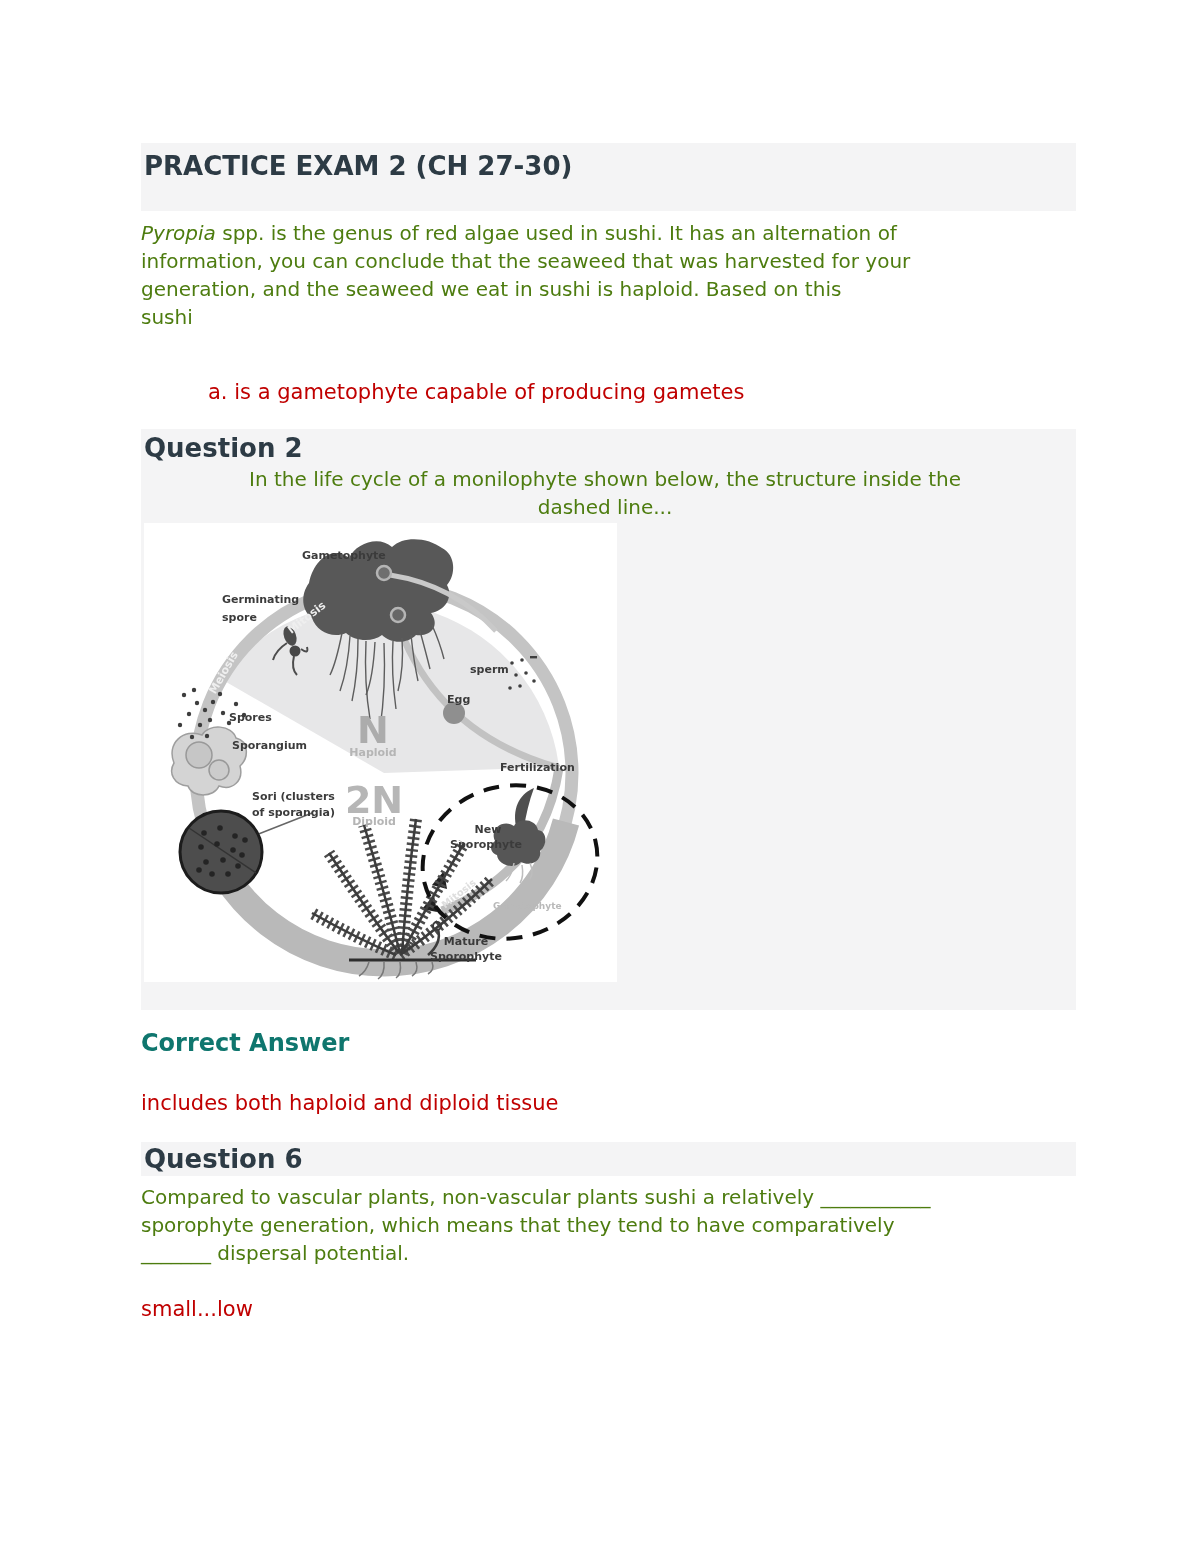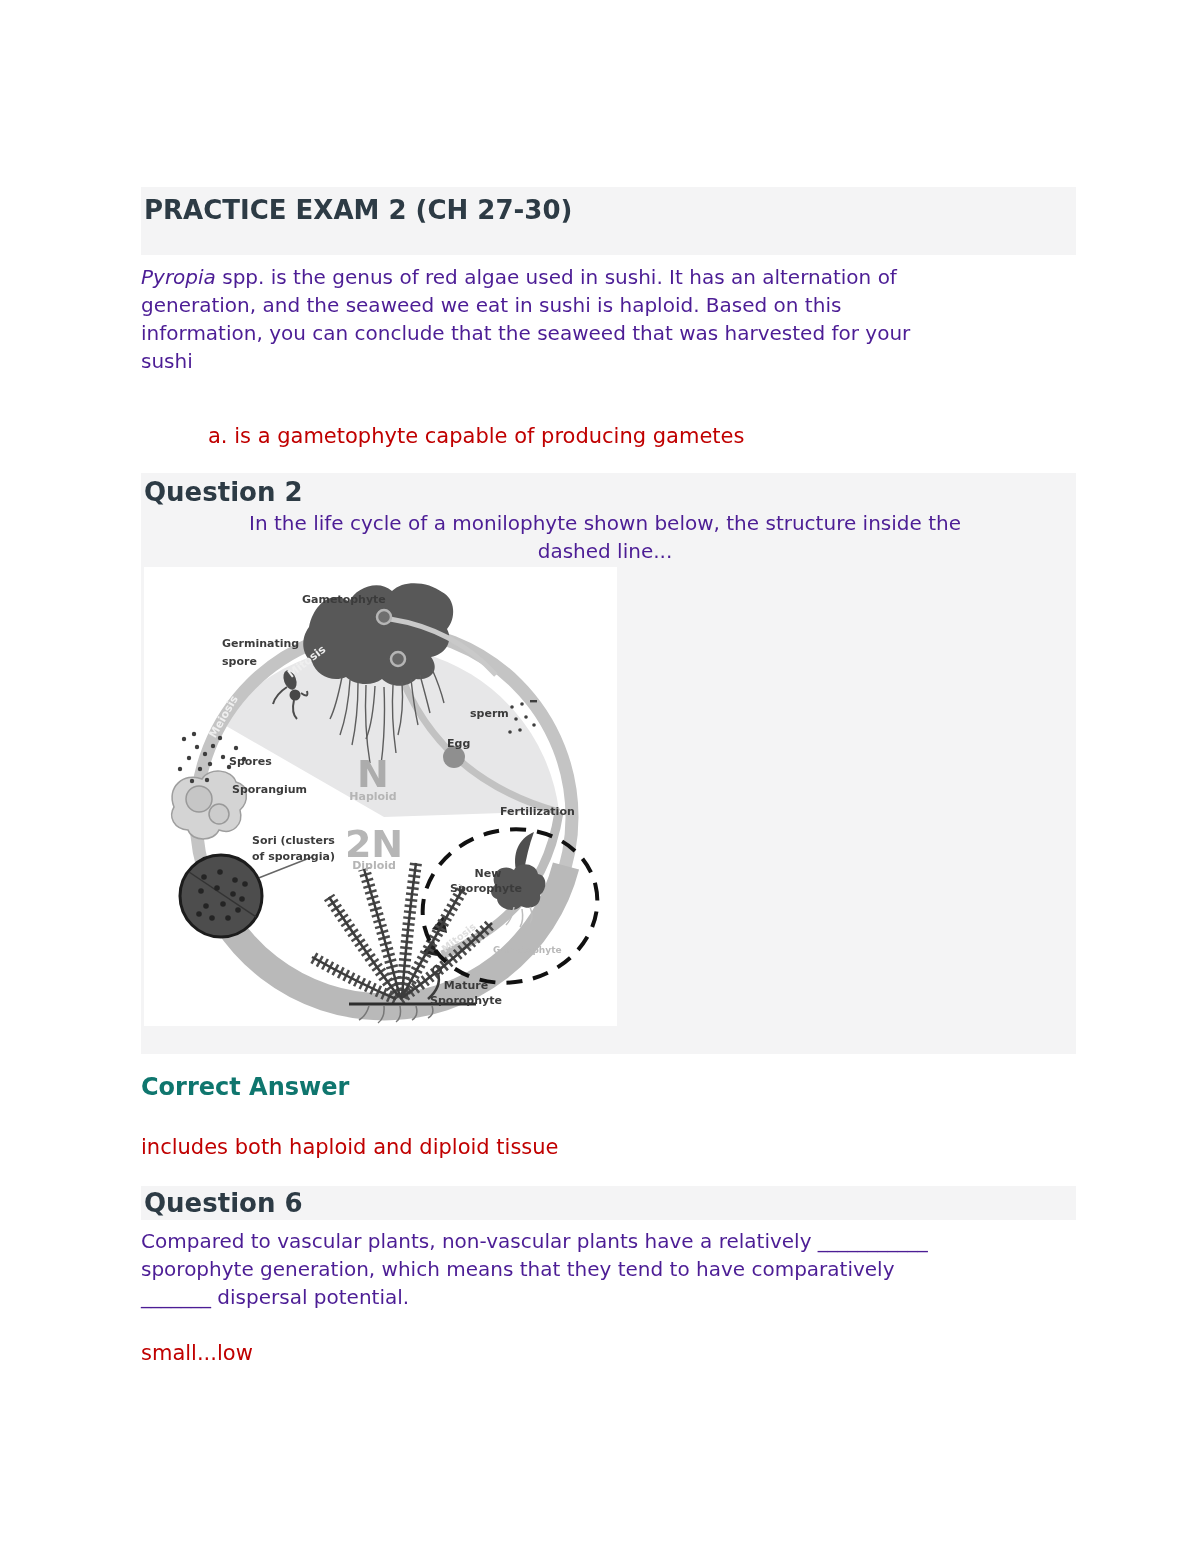--- a/index.html
+++ b/index.html
@@ -1,23 +1,23 @@
 <!DOCTYPE html>
 <html><head>
 <meta charset="utf-8">
 <style>
   html,body{margin:0;padding:0;background:#ffffff;}
   body{width:1200px;min-height:1553px;font-family:"DejaVu Sans",sans-serif;color:#2d3b45;}
   .page{padding:143px 124px 0 141px;box-sizing:border-box;width:1200px;}
-  .qbox{background:#f4f4f5;margin-top:44px;}
+  .qbox{background:#f4f4f5;}
   .box1{padding:8px 10px 30px 3px;}
   .doc-title{font-size:26px;font-weight:bold;line-height:30px;}
   .qheading{font-size:26px;font-weight:bold;line-height:30px;}
   .h-q1{margin-top:28px;line-height:34px;}
-  .bodytext{font-size:20px;line-height:28px;color:#4c1d95;}
+  .bodytext{font-size:20px;line-height:28px;color:#4d7c0f;}
   .bodytext .line{white-space:nowrap;}
   .q1-text{margin-top:8px;}
   .red{color:#c00000;font-size:21px;line-height:28px;white-space:nowrap;}
   .answer1{margin-top:47px;padding-left:67px;}
   .box2{margin-top:23px;padding:4px 10px 28px 3px;}
   .q2-text{margin-top:2px;text-align:center;}
   .diagram{margin-top:2px;width:473px;height:459px;background:#3b82f6;}
   .correct-answer{margin-top:19px;font-size:24px;font-weight:bold;line-height:28px;color:#0f766e;}
   .answer2{margin-top:32px;}
   .box3{margin-top:25px;padding:2px 10px 2px 3px;}
@@ -37,22 +37,22 @@
 <body>
 
 <div class="page">
 
   <section class="qbox box1">
     <div class="doc-title">PRACTICE EXAM 2 (CH 27-30)</div>
   </section>
 
   <div class="bodytext q1-text">
     <div class="line"><span class="italic">Pyropia</span><span> spp. is the genus of red algae used in sushi. It has an alternation of</span></div>
+    <div class="line">information, you can conclude that the seaweed that was harvested for your</div>
     <div class="line">generation, and the seaweed we eat in sushi is haploid. Based on this</div>
-    <div class="line">information, you can conclude that the seaweed that was harvested for your</div>
     <div class="line">sushi</div>
   </div>
 
   <div class="red answer1">a. is a gametophyte capable of producing gametes</div>
 
   <section class="qbox box2">
     <div class="qheading">Question 2</div>
     <div class="bodytext q2-text">
       <div class="line">In the life cycle of a monilophyte shown below, the structure inside the</div>
       <div class="line">dashed line...</div>
@@ -230,20 +230,20 @@
   </section>
 
   <div class="correct-answer">Correct Answer</div>
   <div class="red answer2">includes both haploid and diploid tissue</div>
 
   <section class="qbox box3">
     <div class="qheading">Question 6</div>
   </section>
 
   <div class="bodytext q3-text">
-    <div class="line">Compared to vascular plants, non-vascular plants have a relatively ___________</div>
+    <div class="line">Compared to vascular plants, non-vascular plants sushi a relatively ___________</div>
     <div class="line">sporophyte generation, which means that they tend to have comparatively</div>
     <div class="line">_______ dispersal potential.</div>
   </div>
 
   <div class="red answer3">small...low</div>
 
 </div>
 
 </body></html>

